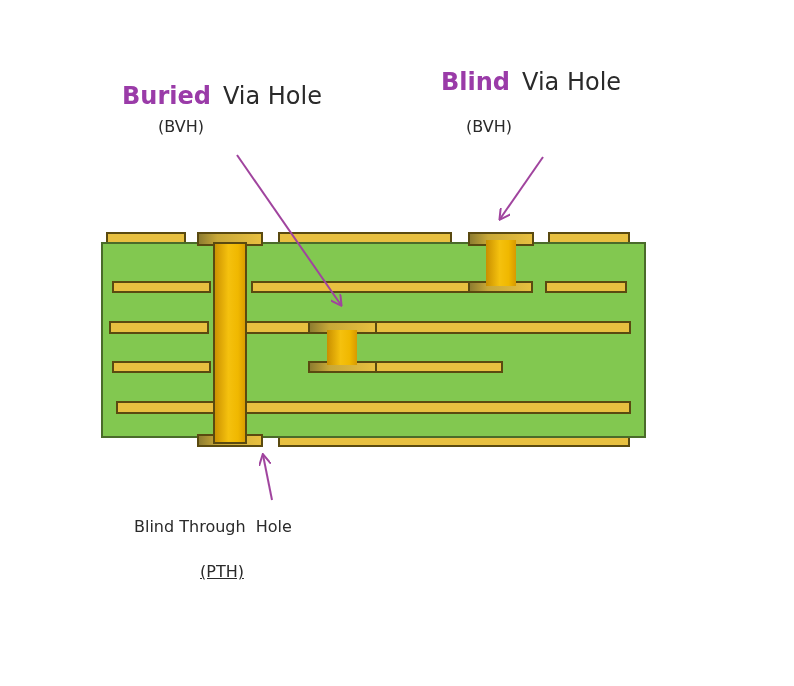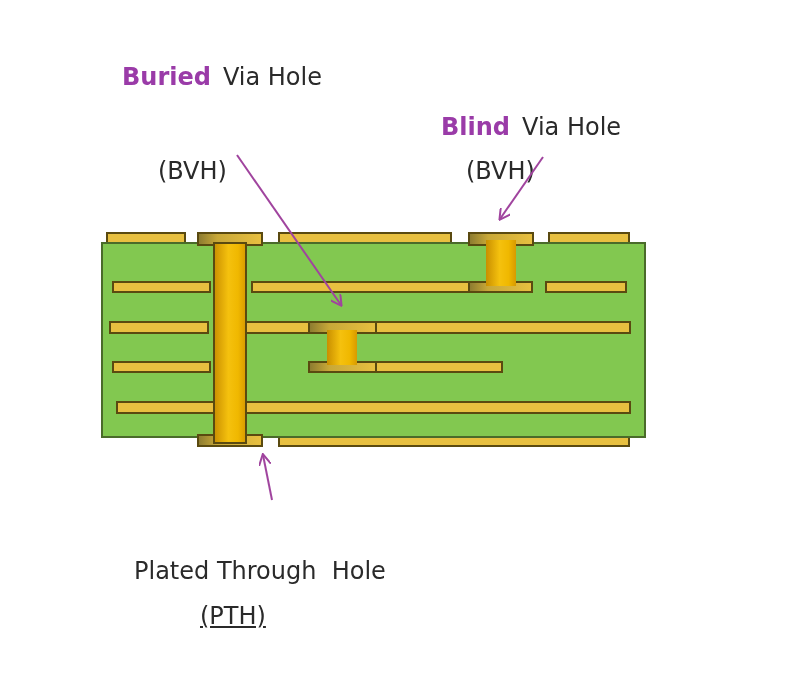--- a/index.html
+++ b/index.html
@@ -1,37 +1,37 @@
 <!DOCTYPE html>
 <html><head>
 <meta charset="utf-8">
 <style>
   html, body { margin: 0; padding: 0; background: #ffffff; }
   body { width: 794px; height: 686px; position: relative; overflow: hidden;
          font-family: "DejaVu Sans", "Liberation Sans", sans-serif; }
   .label { position: absolute; font-size: 24px; color: #2a2a2a; line-height: 30px; white-space: nowrap; }
   .label .hl { color: #9a3ba8; font-weight: bold; }
   .label .gap { display: inline-block; width: 12px; }
-  .sub { position: absolute; font-size: 24px; color: #2a2a2a; line-height: 30px; white-space: nowrap; margin-top: 44px; }
+  .sub { position: absolute; font-size: 16px; color: #2a2a2a; line-height: 30px; white-space: nowrap; }
   svg { position: absolute; left: 0; top: 0; }
 </style>
 </head>
 <body>
 
-<div class="label" style="left:122px; top:62px;">
+<div class="label" style="left:122px; top:81px;">
   <span class="hl">Buried</span><span class="gap"></span><span>Via Hole</span>
 </div>
 <div class="sub" style="left:158px; top:112px;">(BVH)</div>
 
-<div class="label" style="left:441px; top:67px;margin-top:45px;">
+<div class="label" style="left:441px; top:67px;">
   <span class="hl">Blind</span><span class="gap"></span><span>Via Hole</span>
 </div>
 <div class="sub" style="left:466px; top:112px;">(BVH)</div>
 
-<div class="sub" style="left:134px; top:512px; white-space:pre;">Plated Through  Hole</div>
+<div class="sub" style="left:134px; top:512px; white-space:pre;">Blind Through  Hole</div>
 <div class="sub" style="left:200px; top:557px;text-decoration:underline;">(PTH)</div>
 
 <svg id="pcb" width="794" height="686" viewBox="0 0 794 686">
   <defs>
     <linearGradient id="viaGrad" x1="0" x2="1" y1="0" y2="0">
       <stop offset="0" stop-color="#c98f00"></stop>
       <stop offset="0.45" stop-color="#f5c10e"></stop>
       <stop offset="0.75" stop-color="#f0b800"></stop>
       <stop offset="1" stop-color="#d89a00"></stop>
     </linearGradient>

